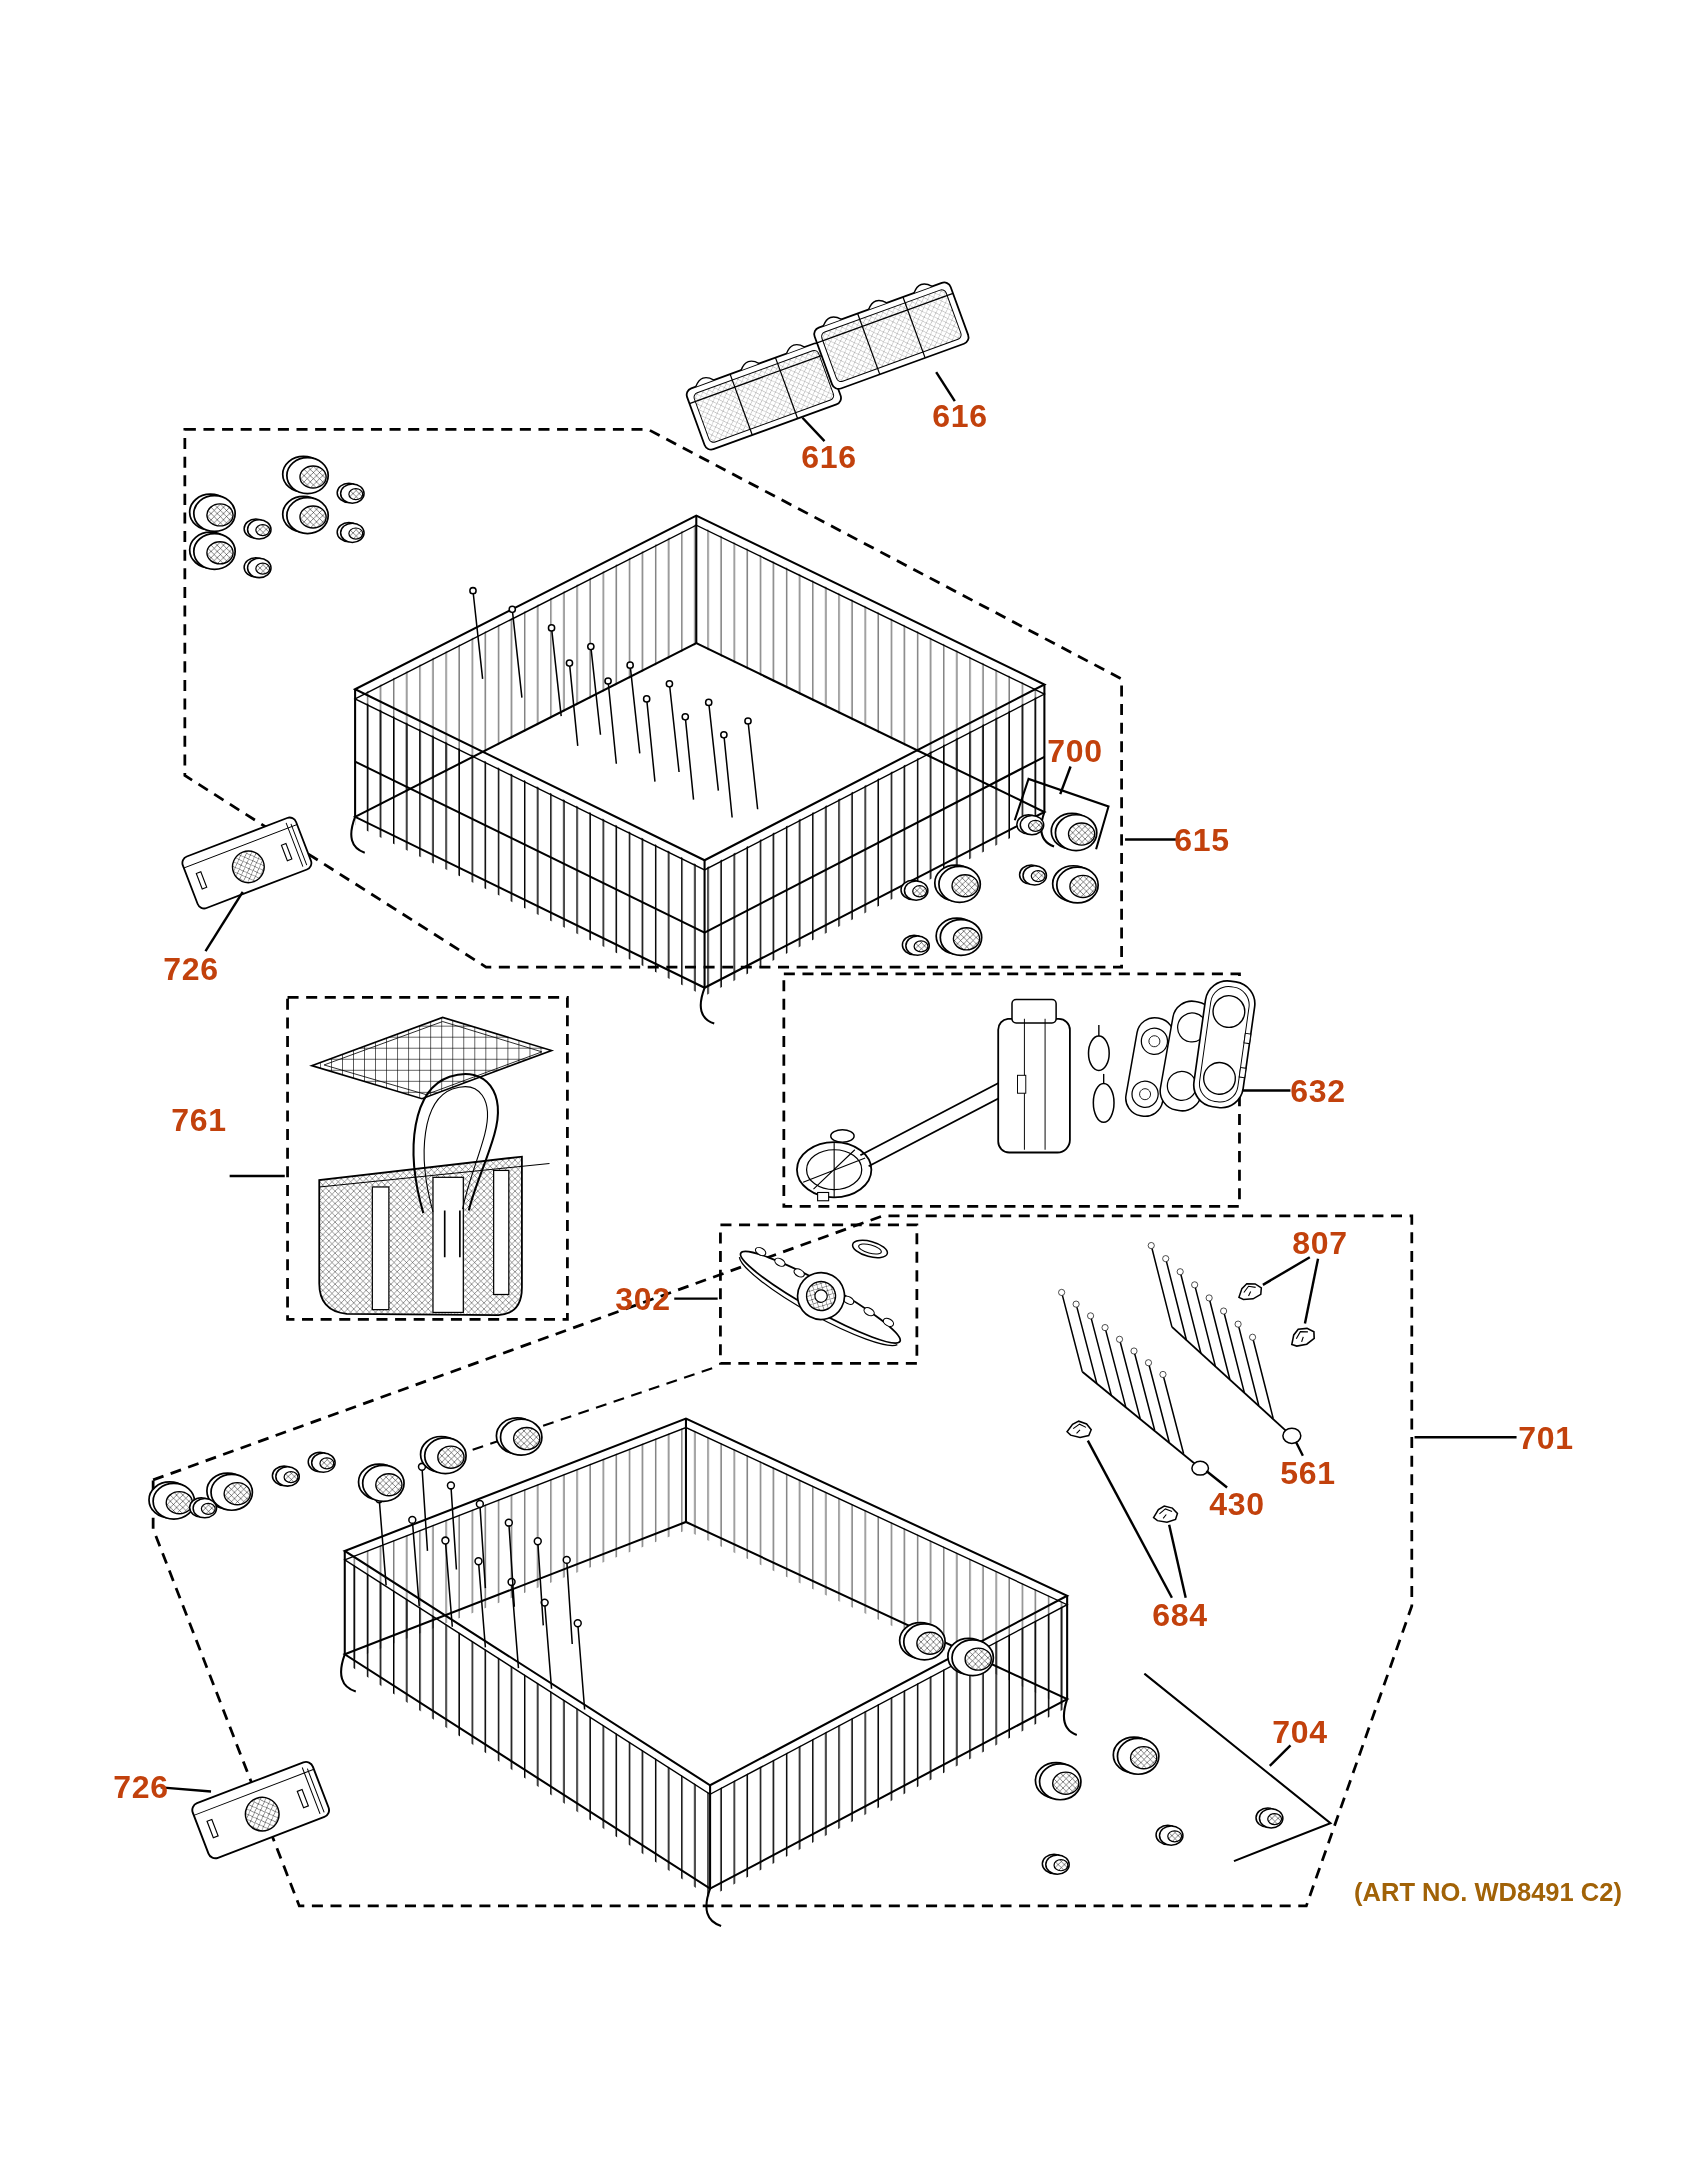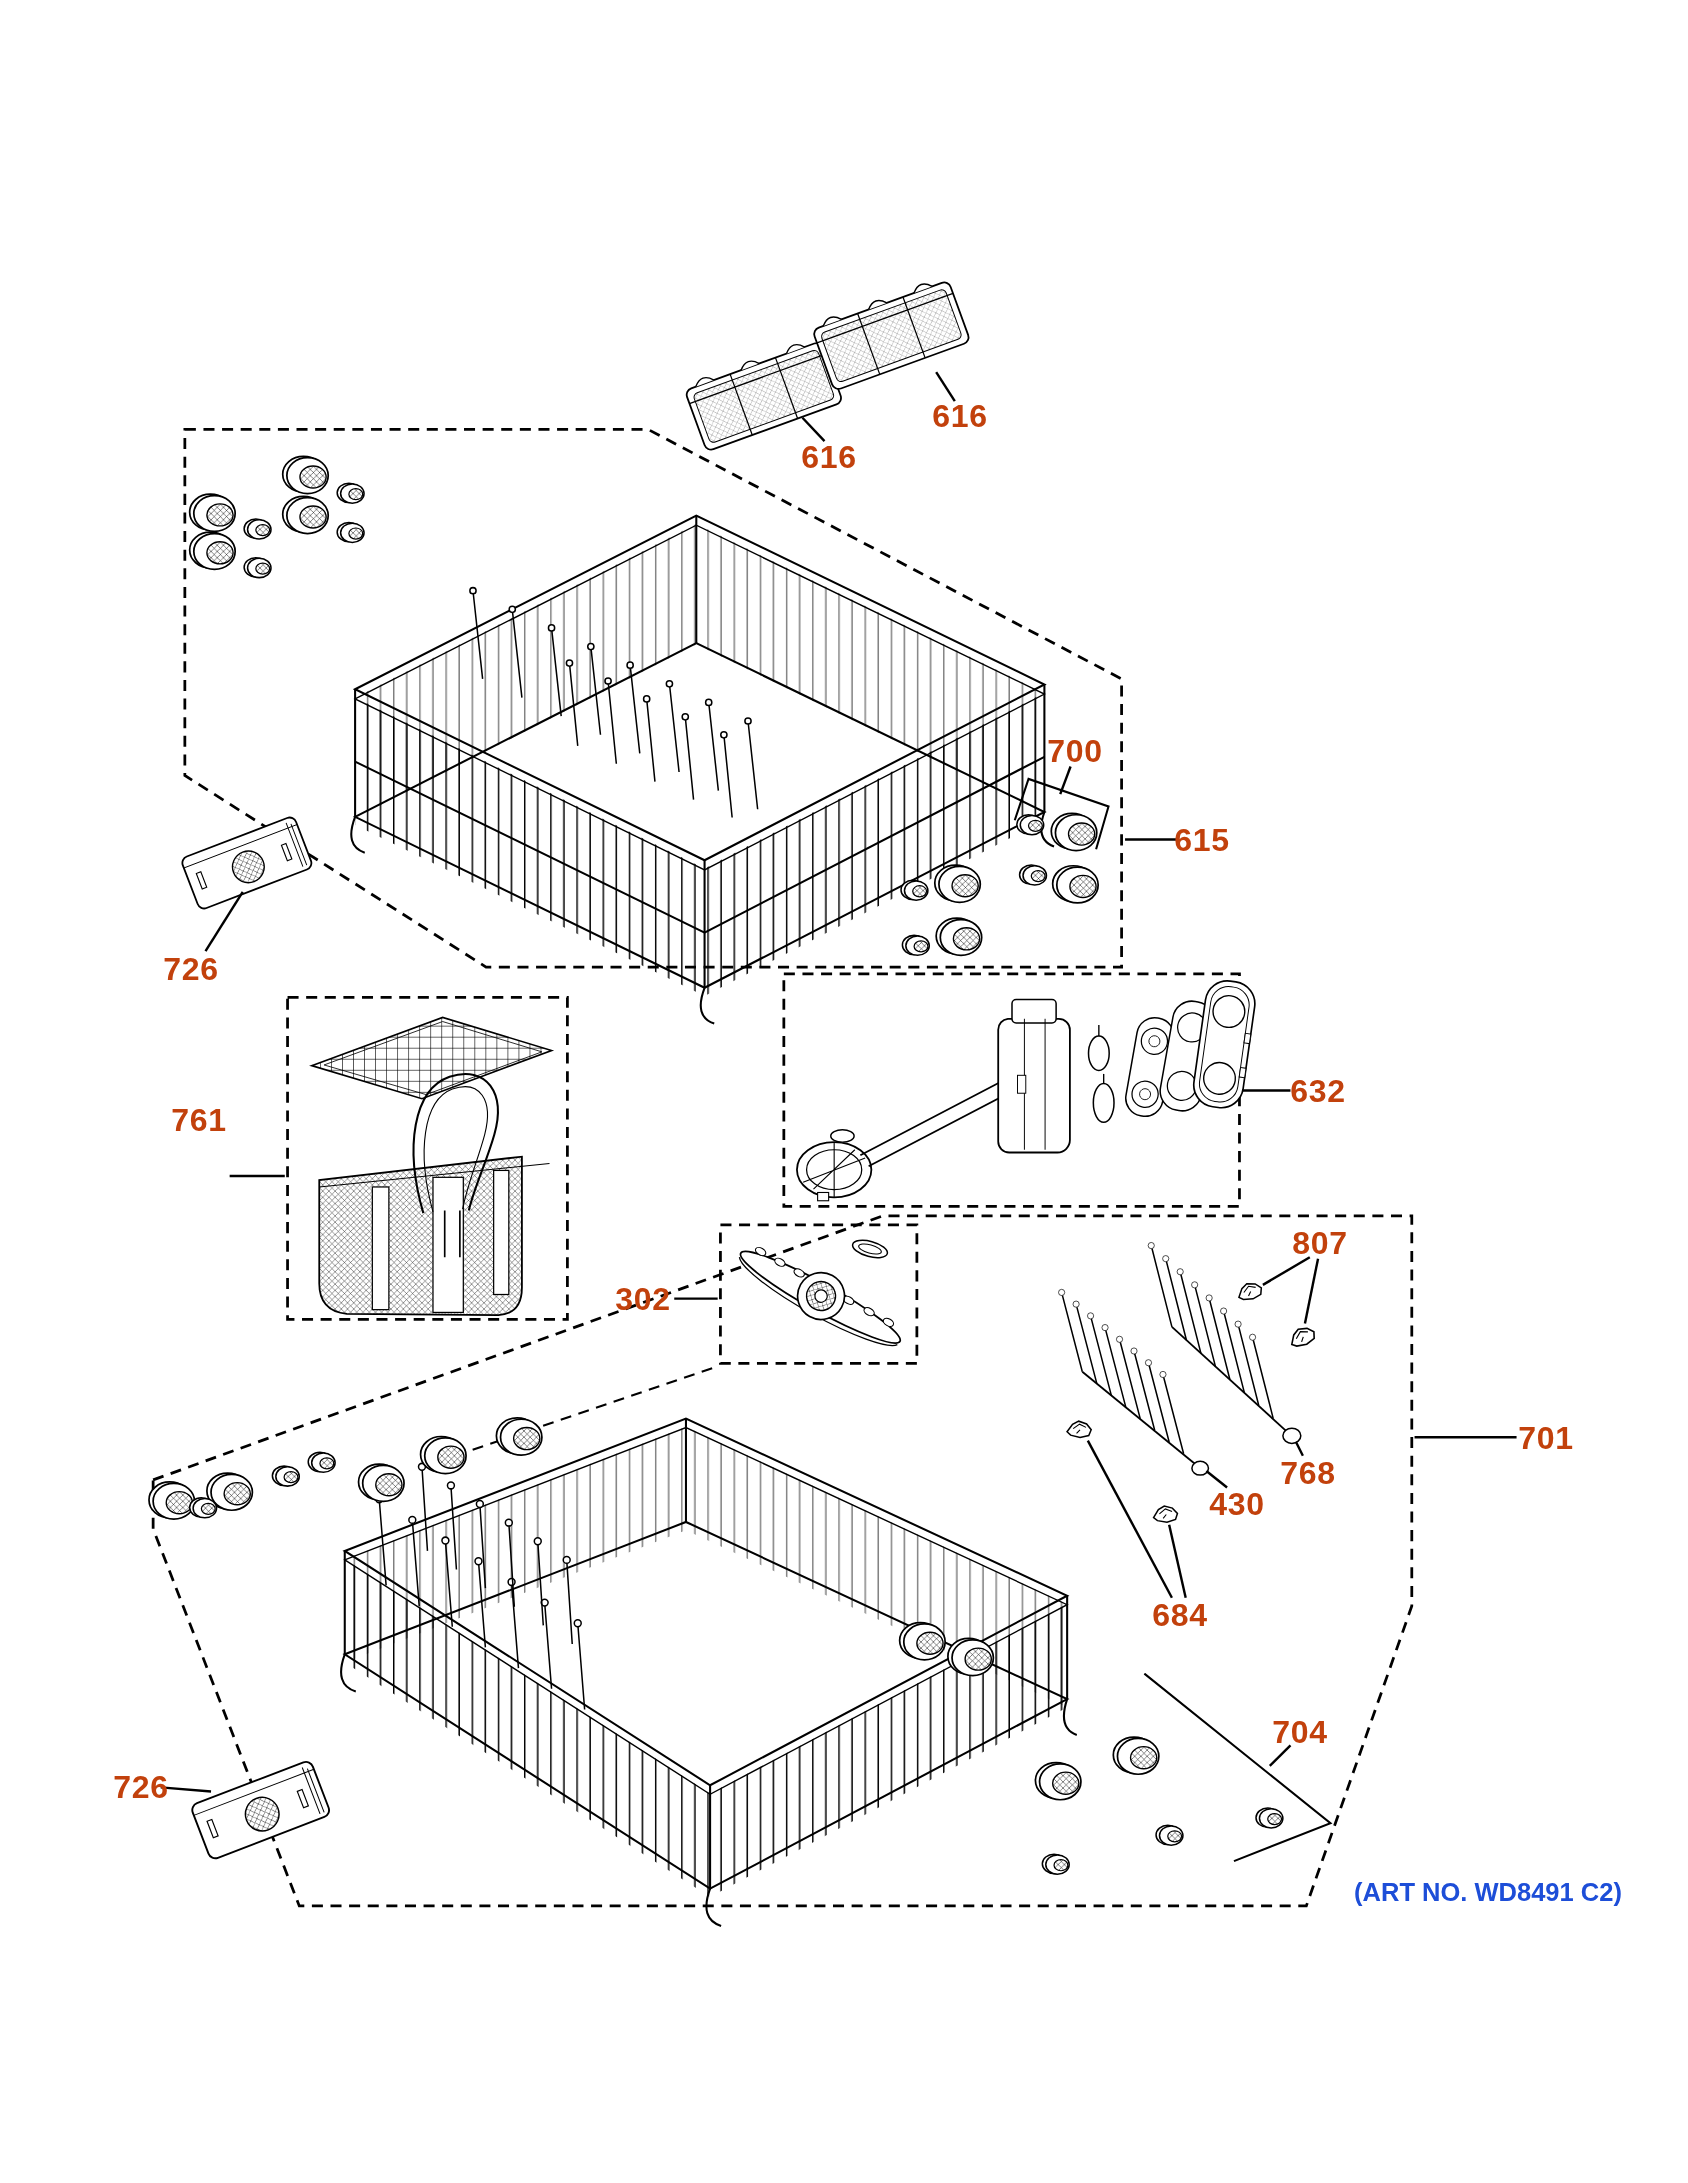--- a/index.html
+++ b/index.html
@@ -4,21 +4,21 @@
 <style>
   html,body{margin:0;padding:0;background:#fff;}
   body{width:1689px;height:2183px;position:relative;overflow:hidden;
        font-family:"Liberation Sans",sans-serif;}
   #stage{position:absolute;left:0;top:0;width:1689px;height:2183px;background:#fff;}
   svg{position:absolute;left:0;top:0;}
   .co{position:absolute;transform:translate(-50%,-50%);
       font:700 32px/1 "Liberation Sans",sans-serif;color:#c2410c;letter-spacing:0.7px;
       white-space:nowrap;}
   .art{position:absolute;transform:translate(-50%,-50%);
-      font:700 25.5px/1 "Liberation Sans",sans-serif;color:#1d4ed8;white-space:nowrap;}
+      font:700 25.5px/1 "Liberation Sans",sans-serif;color:#a16207;white-space:nowrap;}
 </style>
 </head>
 <body>
 
 <div id="stage">
 <svg width="1689" height="2183" viewBox="0 0 2450 3167">
   <defs>
     <pattern id="mesh" width="9" height="9" patternUnits="userSpaceOnUse">
       <path d="M0 9L9 0M0 0L9 9" stroke="#000" stroke-width="0.7" fill="none"></path>
     </pattern>
@@ -324,20 +324,20 @@
 <div class="co" style="left:829px;top:457px">616</div>
 <div class="co" style="left:960px;top:416px">616</div>
 <div class="co" style="left:1075px;top:751px">700</div>
 <div class="co" style="left:1202px;top:840px">615</div>
 <div class="co" style="left:191px;top:969px">726</div>
 <div class="co" style="left:199px;top:1120px">761</div>
 <div class="co" style="left:1318px;top:1091px">632</div>
 <div class="co" style="left:643px;top:1299px">302</div>
 <div class="co" style="left:1320px;top:1243px">807</div>
 <div class="co" style="left:1546px;top:1438px">701</div>
-<div class="co" style="left:1308px;top:1473px">768</div>
+<div class="co" style="left:1308px;top:1473px">561</div>
 <div class="co" style="left:1237px;top:1504px">430</div>
 <div class="co" style="left:1180px;top:1615px">684</div>
 <div class="co" style="left:1300px;top:1732px">704</div>
 <div class="co" style="left:141px;top:1787px">726</div>
 <div class="art" style="left:1488px;top:1893px">(ART NO. WD8491 C2)</div>
 </div>
 
 
 </body></html>

